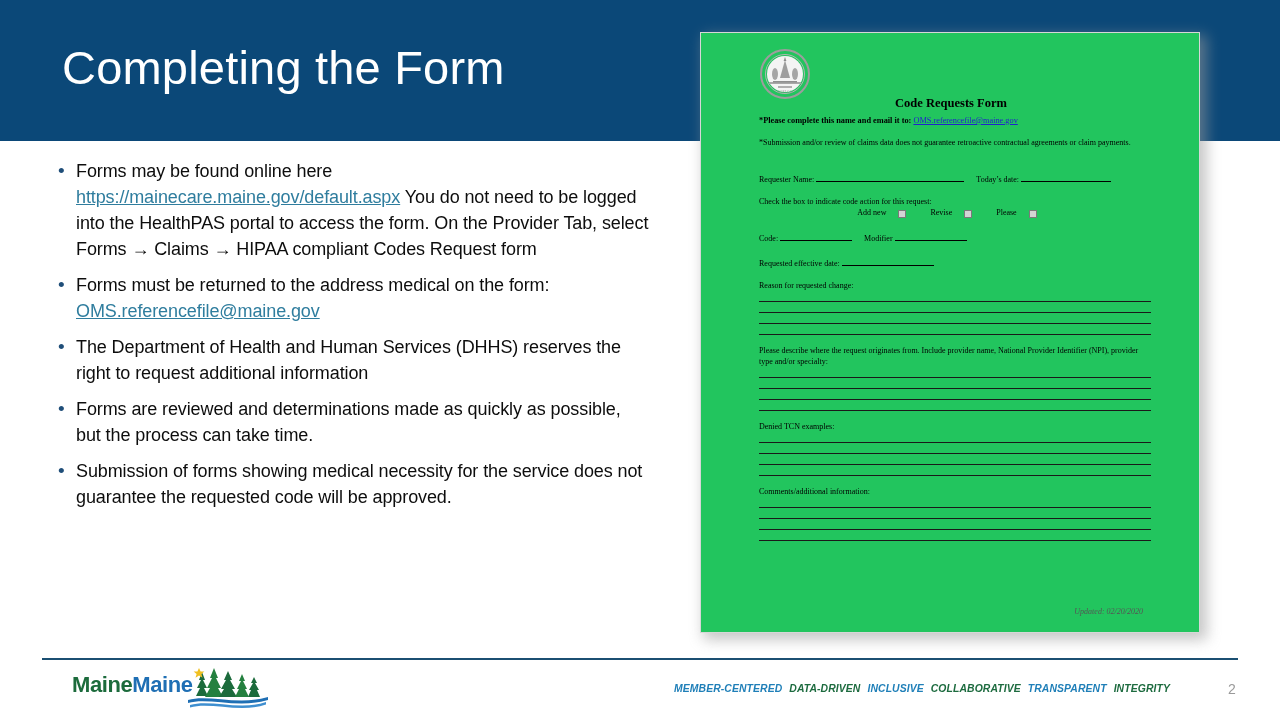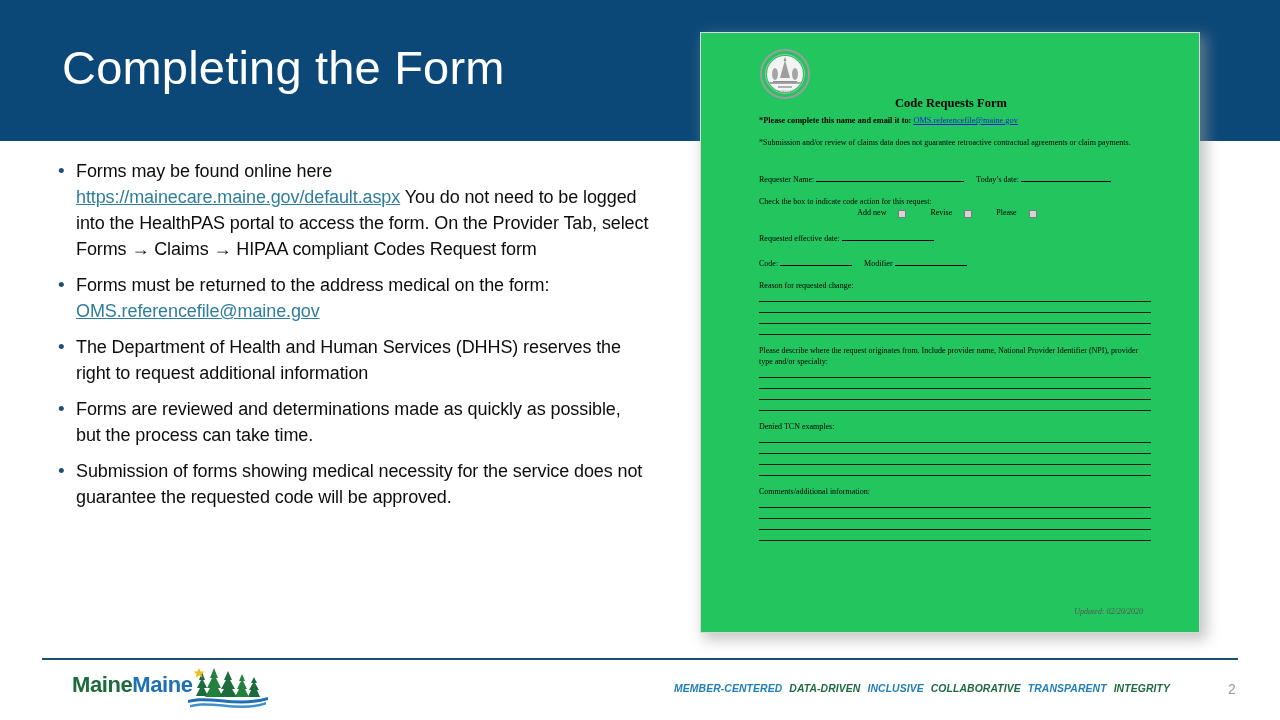--- a/index.html
+++ b/index.html
@@ -316,29 +316,29 @@
       <div class="doc-check-row">
         <span class="chk-label">Add new</span>
         <span class="chk-box"></span>
         <span class="chk-label">Revise</span>
         <span class="chk-box"></span>
         <span class="chk-label">Please</span>
         <span class="chk-box"></span>
       </div>
 
       <div class="doc-field">
-        <span>Requested effective date:</span>
-        <span class="ul-fill" style="width:92px"></span>
-      </div>
-
-      <div class="doc-field">
         <span>Code:</span>
         <span class="ul-fill" style="width:72px"></span>
         <span style="margin-left:10px">Modifier</span>
         <span class="ul-fill" style="width:72px"></span>
+      </div>
+
+      <div class="doc-field">
+        <span>Requested effective date:</span>
+        <span class="ul-fill" style="width:92px"></span>
       </div>
 
       <div class="doc-label">Reason for requested change:</div>
       <div class="rule-group">
         <div class="rule"></div>
         <div class="rule"></div>
         <div class="rule"></div>
         <div class="rule"></div>
       </div>
 

